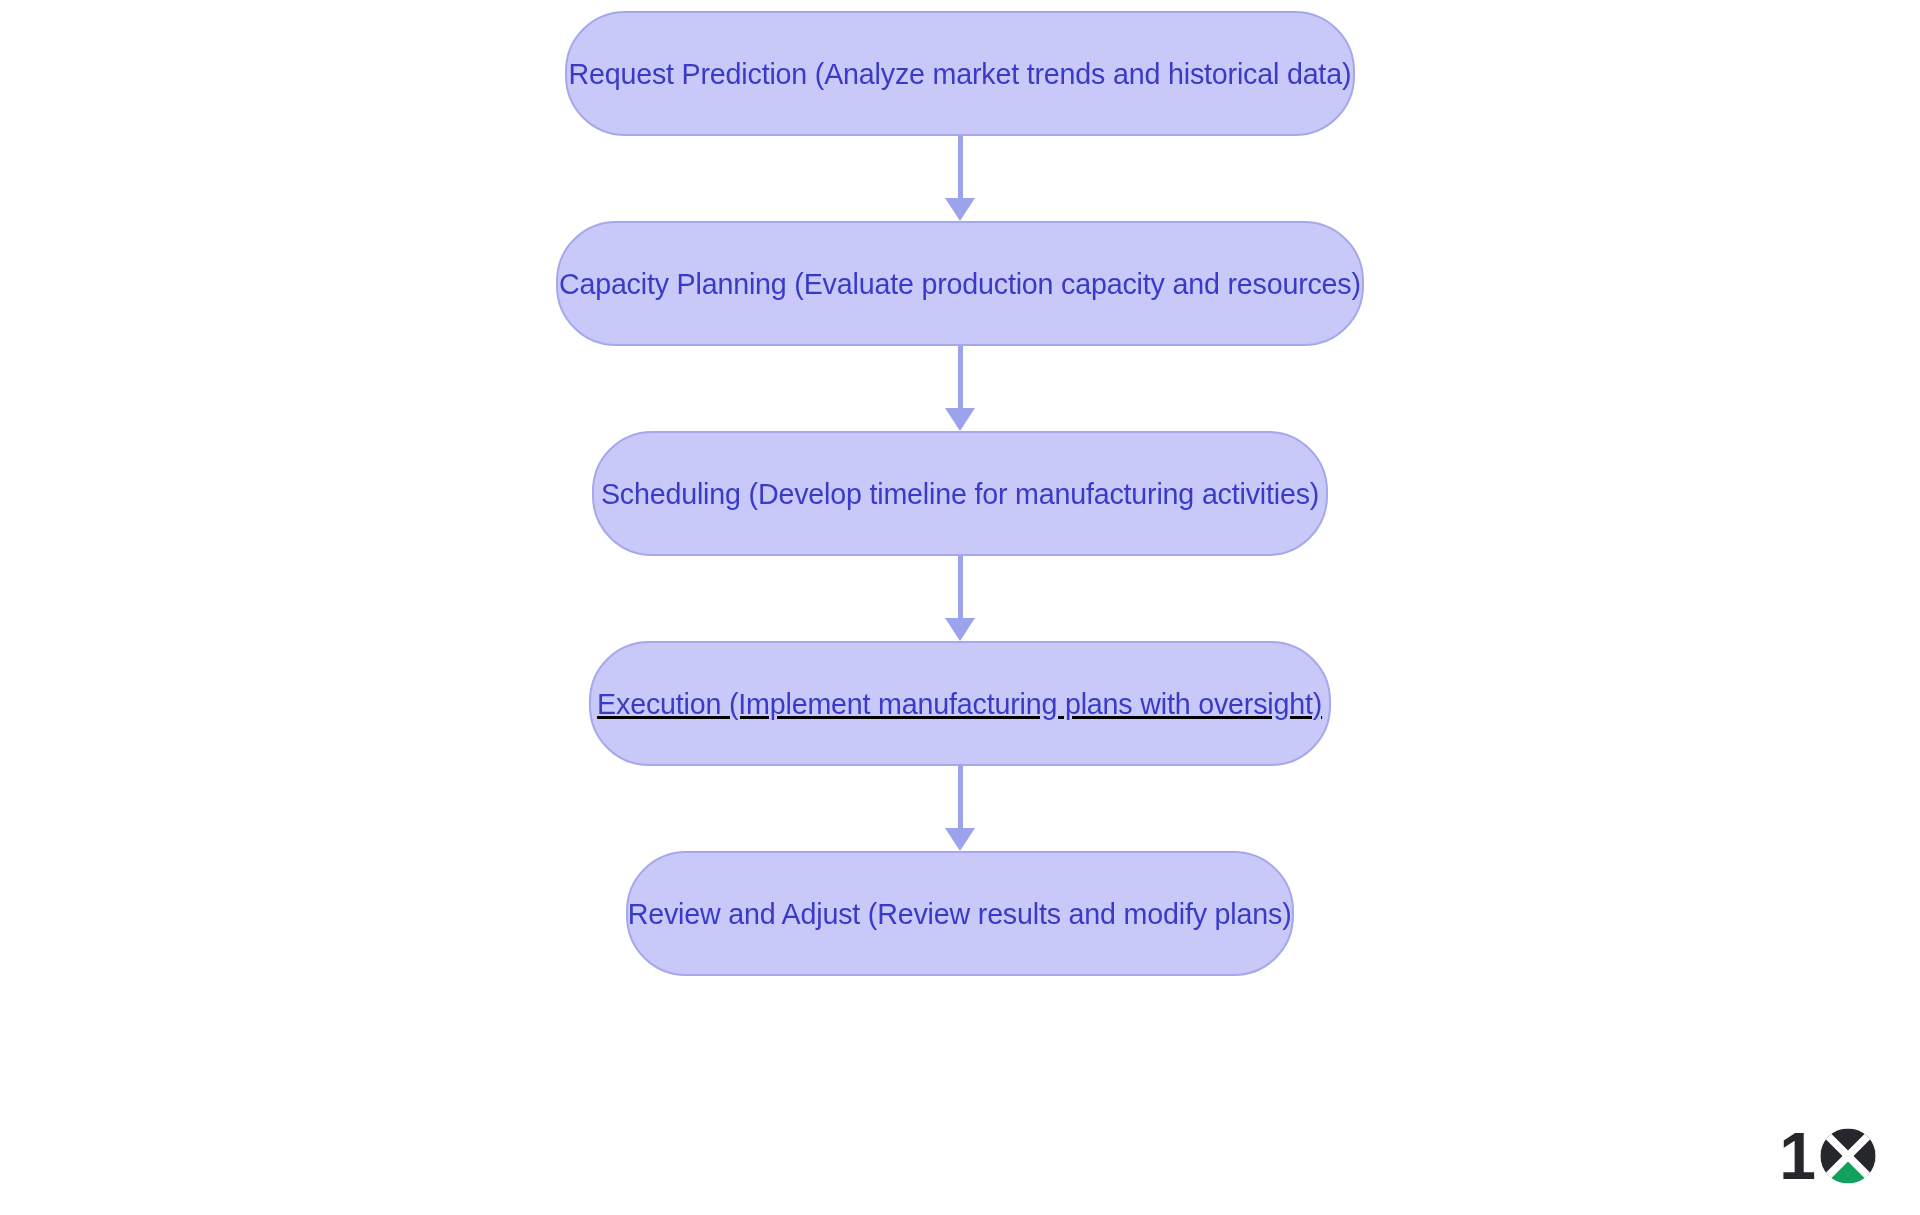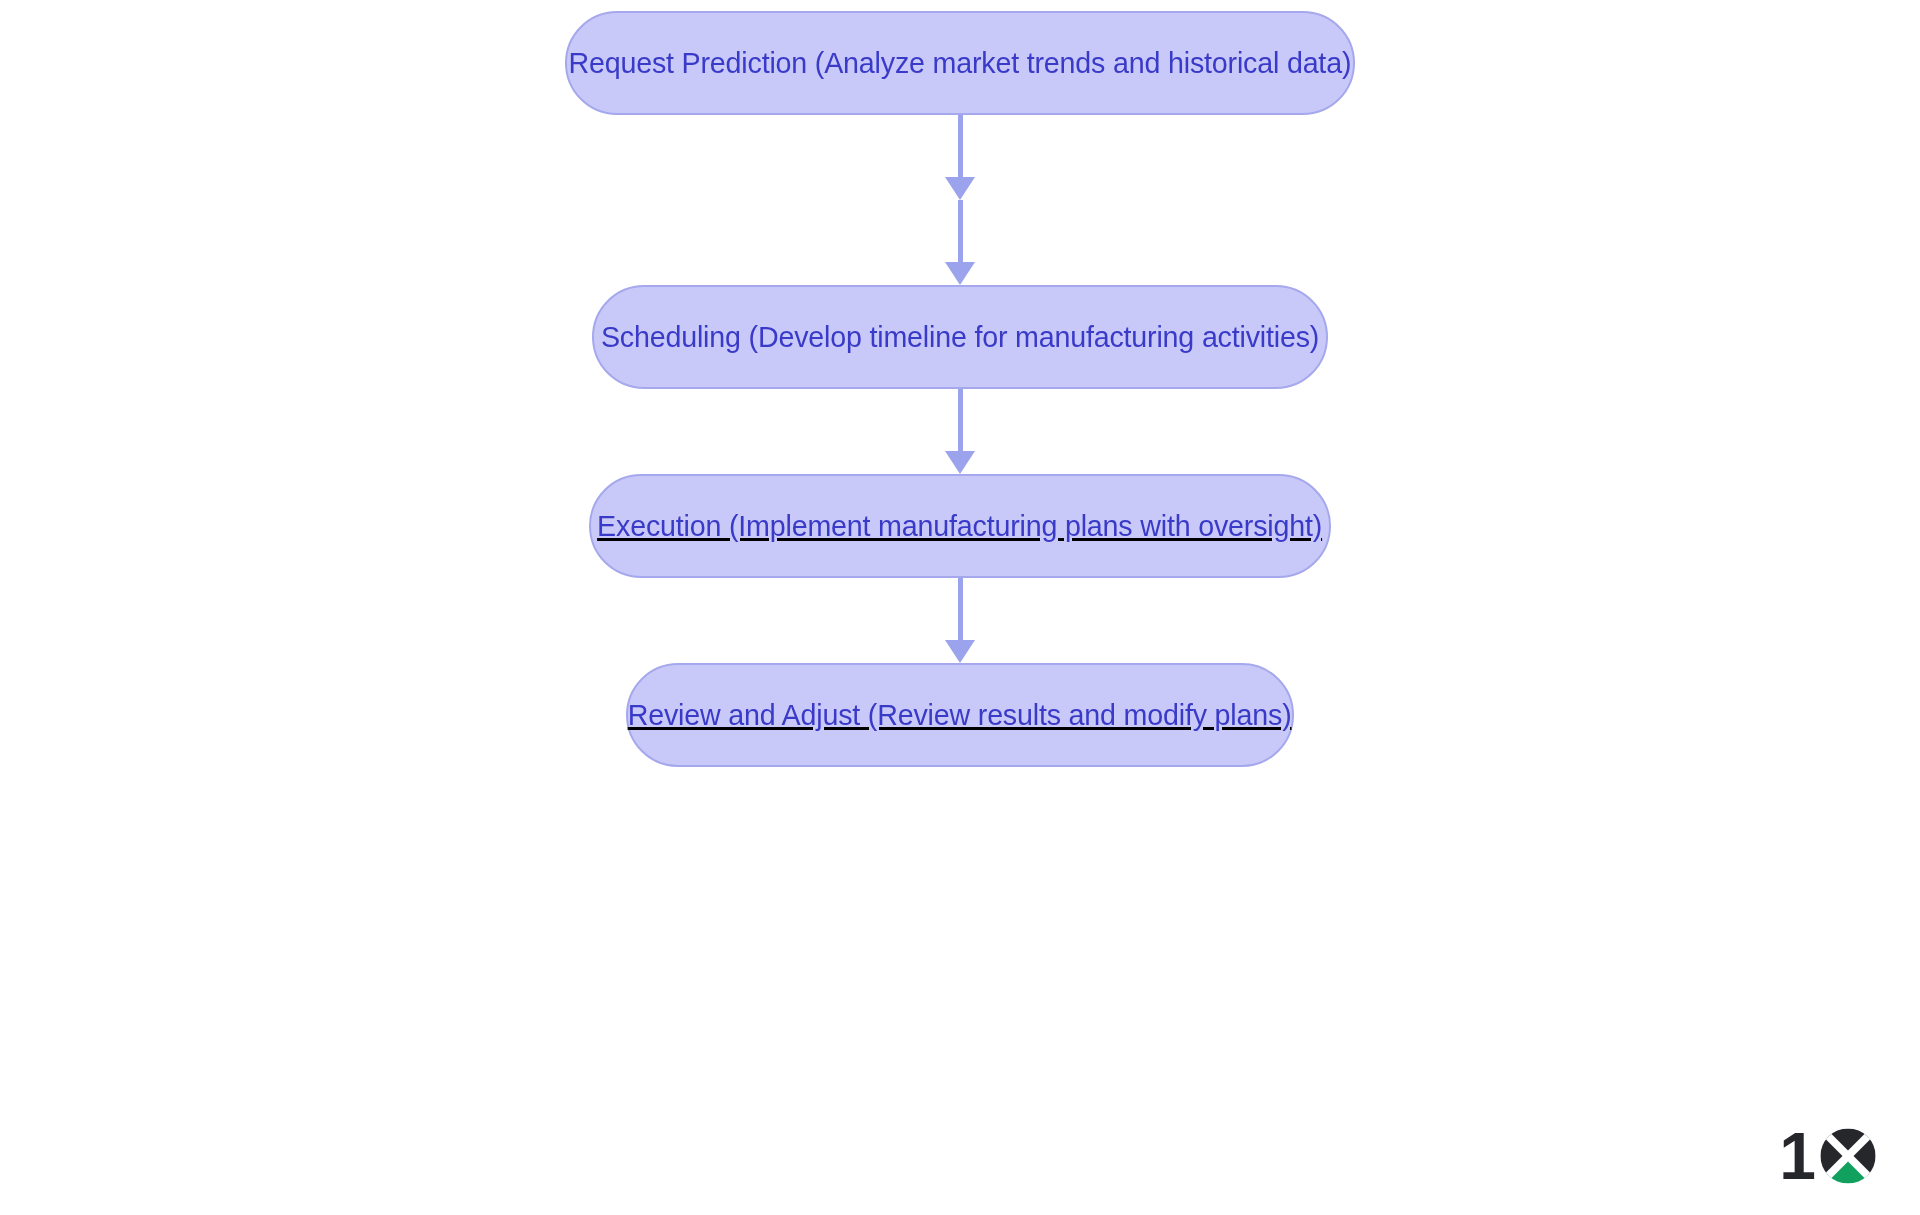--- a/index.html
+++ b/index.html
@@ -32,21 +32,21 @@
     display: flex;
     flex-direction: column;
     align-items: center;
   }
 
   .node {
     box-sizing: border-box;
     background: #c8c9f8;
     border: 2px solid #a5a8ec;
     border-radius: 60px;
-    height: 104px;
+    height: 125px;
     display: flex;
     align-items: center;
     justify-content: center;
     padding: 0 34px;
   }
 
   .node-label {
     color: #3a3ac9;
     font-family: "Liberation Sans", sans-serif;
     font-size: 30px;
@@ -55,21 +55,21 @@
     white-space: nowrap;
     transform: scaleX(0.955);
     transform-origin: center;
     line-height: 1;
   }
 
   .node-0 { width: 790px; margin-top: 11px; }
   .node-1 { width: 808px; }
   .node-2 { width: 736px; }
   .node-3 { width: 742px; text-decoration: underline; }
-  .node-4 { width: 668px; text-decoration: underline; }
+  .node-4 { width: 668px; }
 
   
   .connector {
     width: 40px;
     height: 85px;
     position: relative;
     display: flex;
     flex-direction: column;
     align-items: center;
   }
@@ -119,20 +119,23 @@
 
     <div class="node node-0">
       <span class="node-label">Request Prediction (Analyze market trends and historical data)</span>
     </div>
 
     <div class="connector">
       <div class="shaft"></div>
       <div class="head"></div>
     </div>
 
+    <div class="node node-1">
+      <span class="node-label">Capacity Planning (Evaluate production capacity and resources)</span>
+    </div>
 
     <div class="connector">
       <div class="shaft"></div>
       <div class="head"></div>
     </div>
 
     <div class="node node-2">
       <span class="node-label">Scheduling (Develop timeline for manufacturing activities)</span>
     </div>
 

